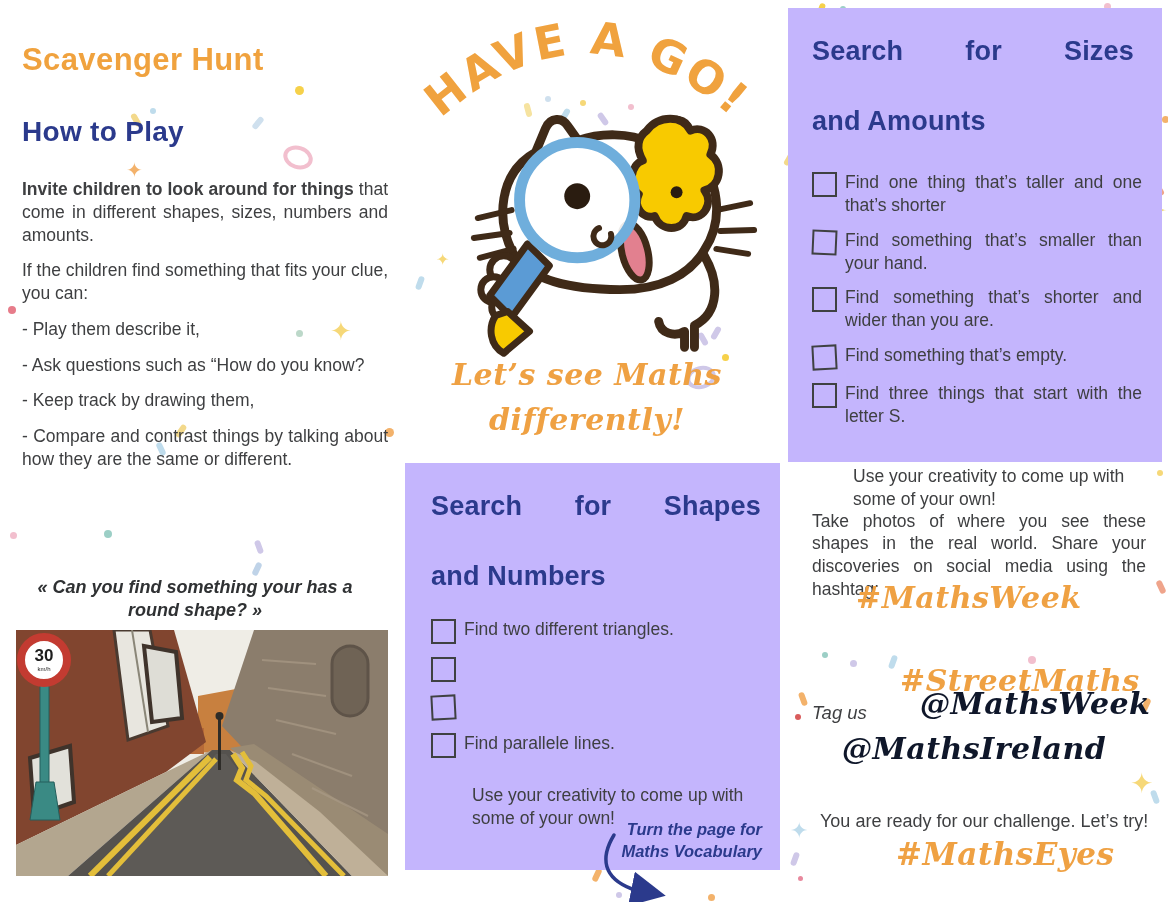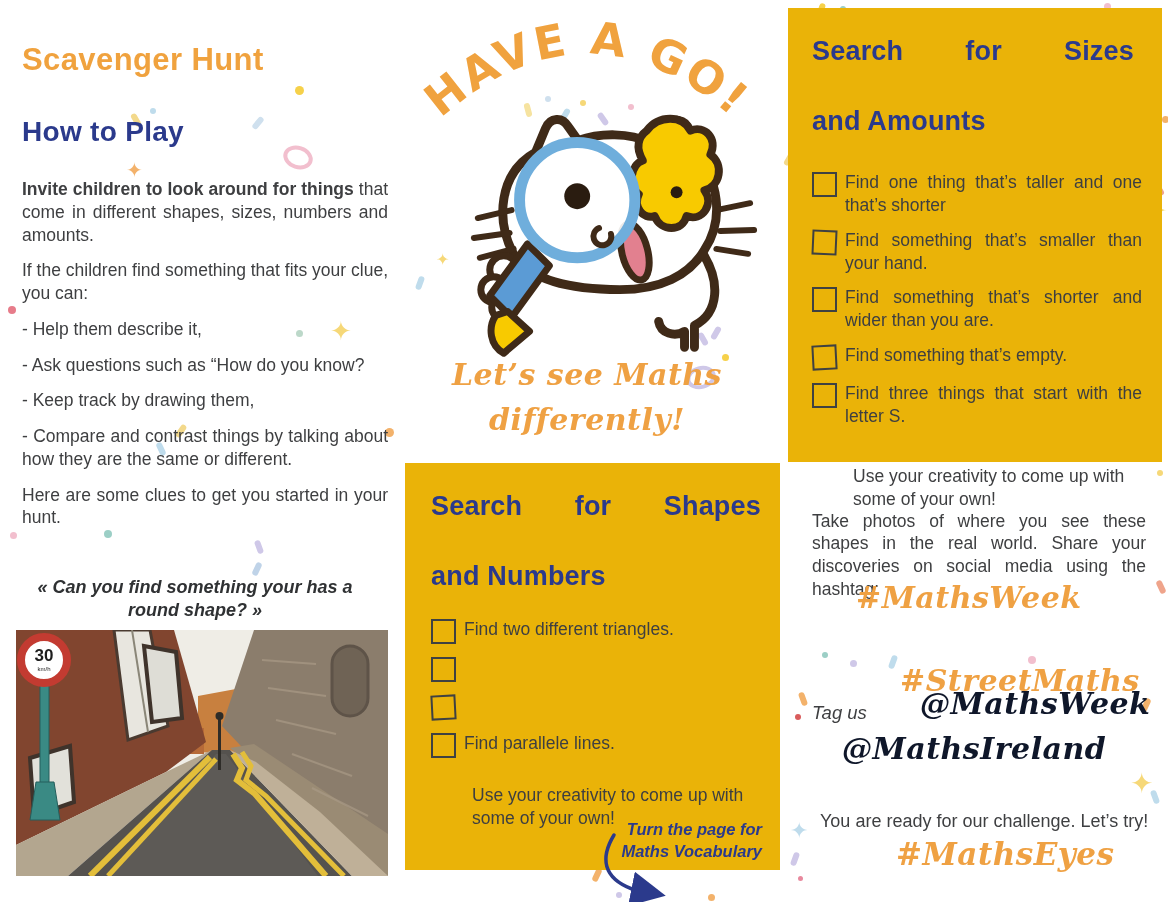--- a/index.html
+++ b/index.html
@@ -16,21 +16,21 @@
          color:#2F3133;font-size:18px;font-weight:bold;font-style:italic;line-height:1.25;}
   #photo-wrap{position:absolute;left:16px;top:630px;width:372px;height:246px;}
 
   
   #arch-wrap{position:absolute;left:396px;top:20px;width:382px;height:128px;}
   #cat-wrap{position:absolute;left:450px;top:100px;width:318px;height:262px;}
   .tagline{position:absolute;left:406px;top:352px;width:362px;text-align:center;
            font-family:"DejaVu Serif",serif;font-style:italic;font-weight:bold;
            color:#EFA143;font-size:30px;line-height:1.5;}
 
-  .blue-box{position:absolute;background:#eab308;box-sizing:border-box;}
+  .blue-box{position:absolute;background:#c4b5fd;box-sizing:border-box;}
   #mid-box{left:405px;top:463px;width:375px;height:407px;padding:26px 22px 0 26px;}
   #right-box{left:788px;top:8px;width:374px;height:454px;padding:26px 20px 0 24px;}
 
   .box-heading{color:#2B3A8C;font-size:27px;font-weight:bold;line-height:1.3;width:330px;letter-spacing:.2px;}
   #right-box .box-heading{width:322px;}
   .jline{text-align:justify;}
   .jline.stretch::after{content:"";display:inline-block;width:100%;height:0;}
 
   .items{margin-top:24px;}
   #right-box .items{margin-top:32px;}
@@ -132,25 +132,24 @@
       <div class="cf cf-sparkle" style="left: 790px; top: 820px; color: rgb(191, 220, 236); font-size: 22px;">✦</div>
       <div class="cf cf-grain" style="left: 792px; top: 852px; background: rgb(207, 200, 232); transform: rotate(20deg) scale(1);"></div>
       <div class="cf cf-dot" style="left: 798px; top: 876px; width: 5px; height: 5px; background: rgb(232, 137, 158);"></div>
     </div>
 
   <div id="left-col">
     <div class="sc-title">Scavenger Hunt</div>
     <div class="howto">How to Play</div>
     <p class="body-p first"><b>Invite children to look around for things</b><span> that come in different shapes, sizes, numbers and amounts.</span></p>
     <p class="body-p">If the children find something that fits your clue, you can:</p>
-    <p class="body-p">- Help them describe it,</p>
+    <p class="body-p">- Play them describe it,</p>
     <p class="body-p">- Ask questions such as “How do you know?</p>
     <p class="body-p">- Keep track by drawing them,</p>
     <p class="body-p">- Compare and contrast things by talking about how they are the same or different.</p>
-    <p class="body-p">Here are some clues to get you started in your hunt.</p>
   </div>
 
   <div class="quote">« Can you find something your has a round shape? »</div>
 
   <div id="photo-wrap">
     <svg width="372" height="246" viewBox="0 0 372 246">
       <rect x="0" y="0" width="372" height="246" fill="#EFEDE6"></rect>
 
       <polygon points="182,66 236,56 240,126 182,122" fill="#C8803F"></polygon>
       <rect x="238" y="86" width="28" height="40" fill="#8FB3AC"></rect>

